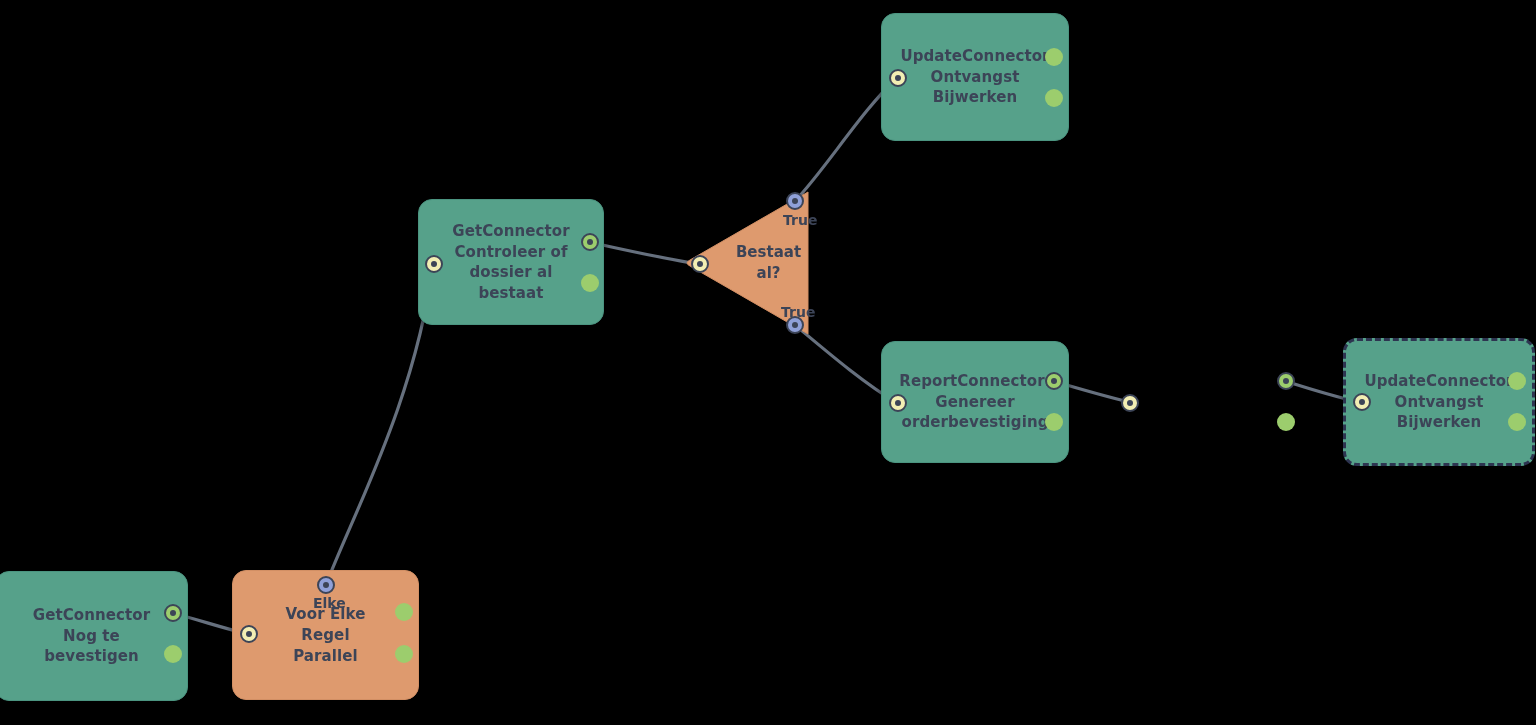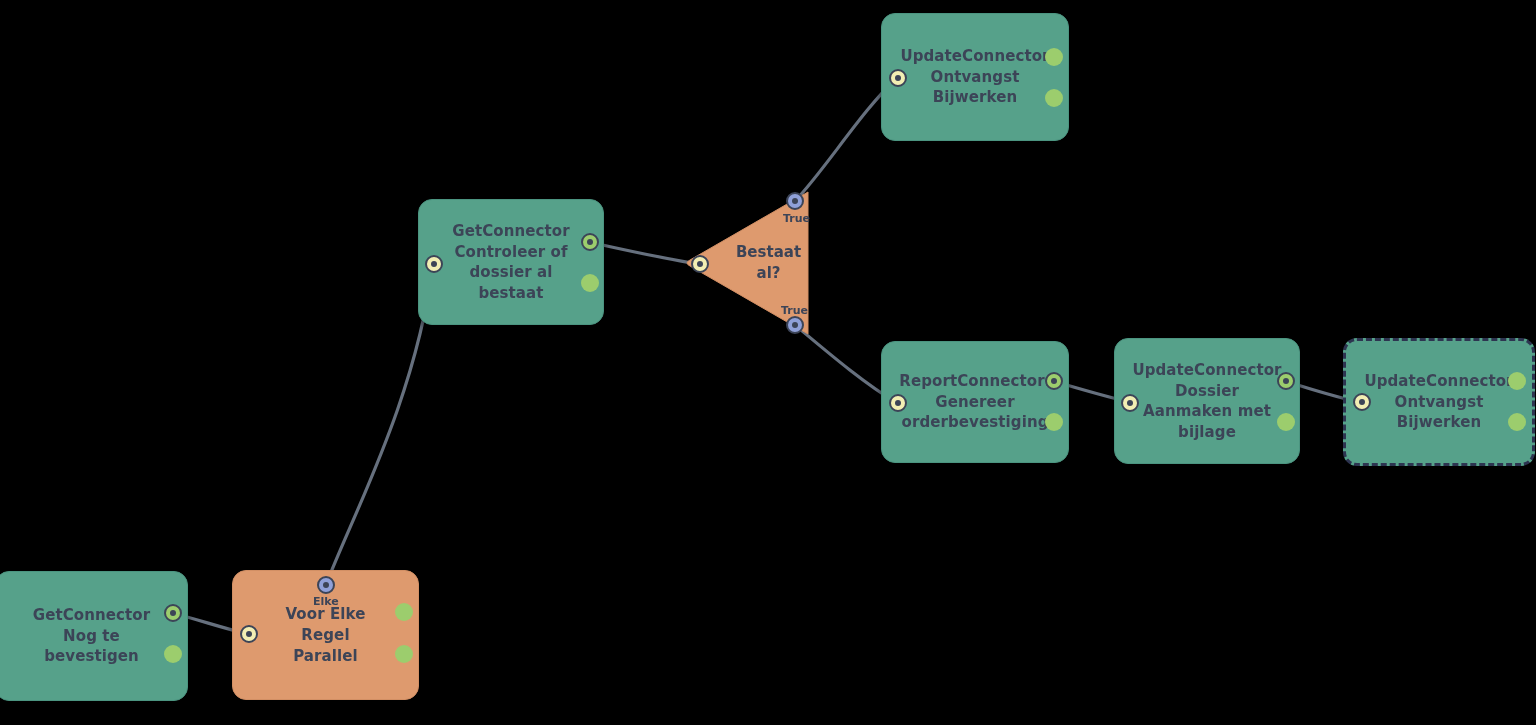--- a/index.html
+++ b/index.html
@@ -127,21 +127,21 @@
     left: 50%;
     top: 50%;
     width: 6px;
     height: 6px;
     margin: -3px 0 0 -3px;
     border-radius: 50%;
     background: #3c4457;
   }
   .port-caption {
     position: absolute;
-    font-size: 11px;
+    font-size: 14px;
     font-weight: bold;
     color: #3c4457;
     z-index: 3;
     white-space: nowrap;
     user-select: none;
   }
   
   .node-decision {
     position: absolute;
     z-index: 2;
@@ -237,26 +237,20 @@
 
   <div class="node node-action" style="left:881px; top:341px; width:188px; height:122px;">
     <div class="node-label">ReportConnector:
 Genereer
 orderbevestiging</div>
   </div>
   <div class="port port-in" style="left:889px; top:394px;"></div>
   <div class="port port-out" style="left:1045px; top:372px;"></div>
   <div class="port port-out idle" style="left:1045px; top:413px;"></div>
 
-  <div class="node node-action" style="left:1114px; top:338px; width:186px; height:126px;">
-    <div class="node-label">UpdateConnector
-Dossier
-Aanmaken met
-bijlage</div>
-  </div>
   <div class="port port-in" style="left:1121px; top:394px;"></div>
   <div class="port port-out" style="left:1277px; top:372px;"></div>
   <div class="port port-out idle" style="left:1277px; top:413px;"></div>
 
   <div class="node node-action selected" style="left:1343px; top:338px; width:192px; height:128px;">
     <div class="node-label">UpdateConnector
 Ontvangst
 Bijwerken</div>
   </div>
   <div class="port port-in" style="left:1353px; top:393px;"></div>

